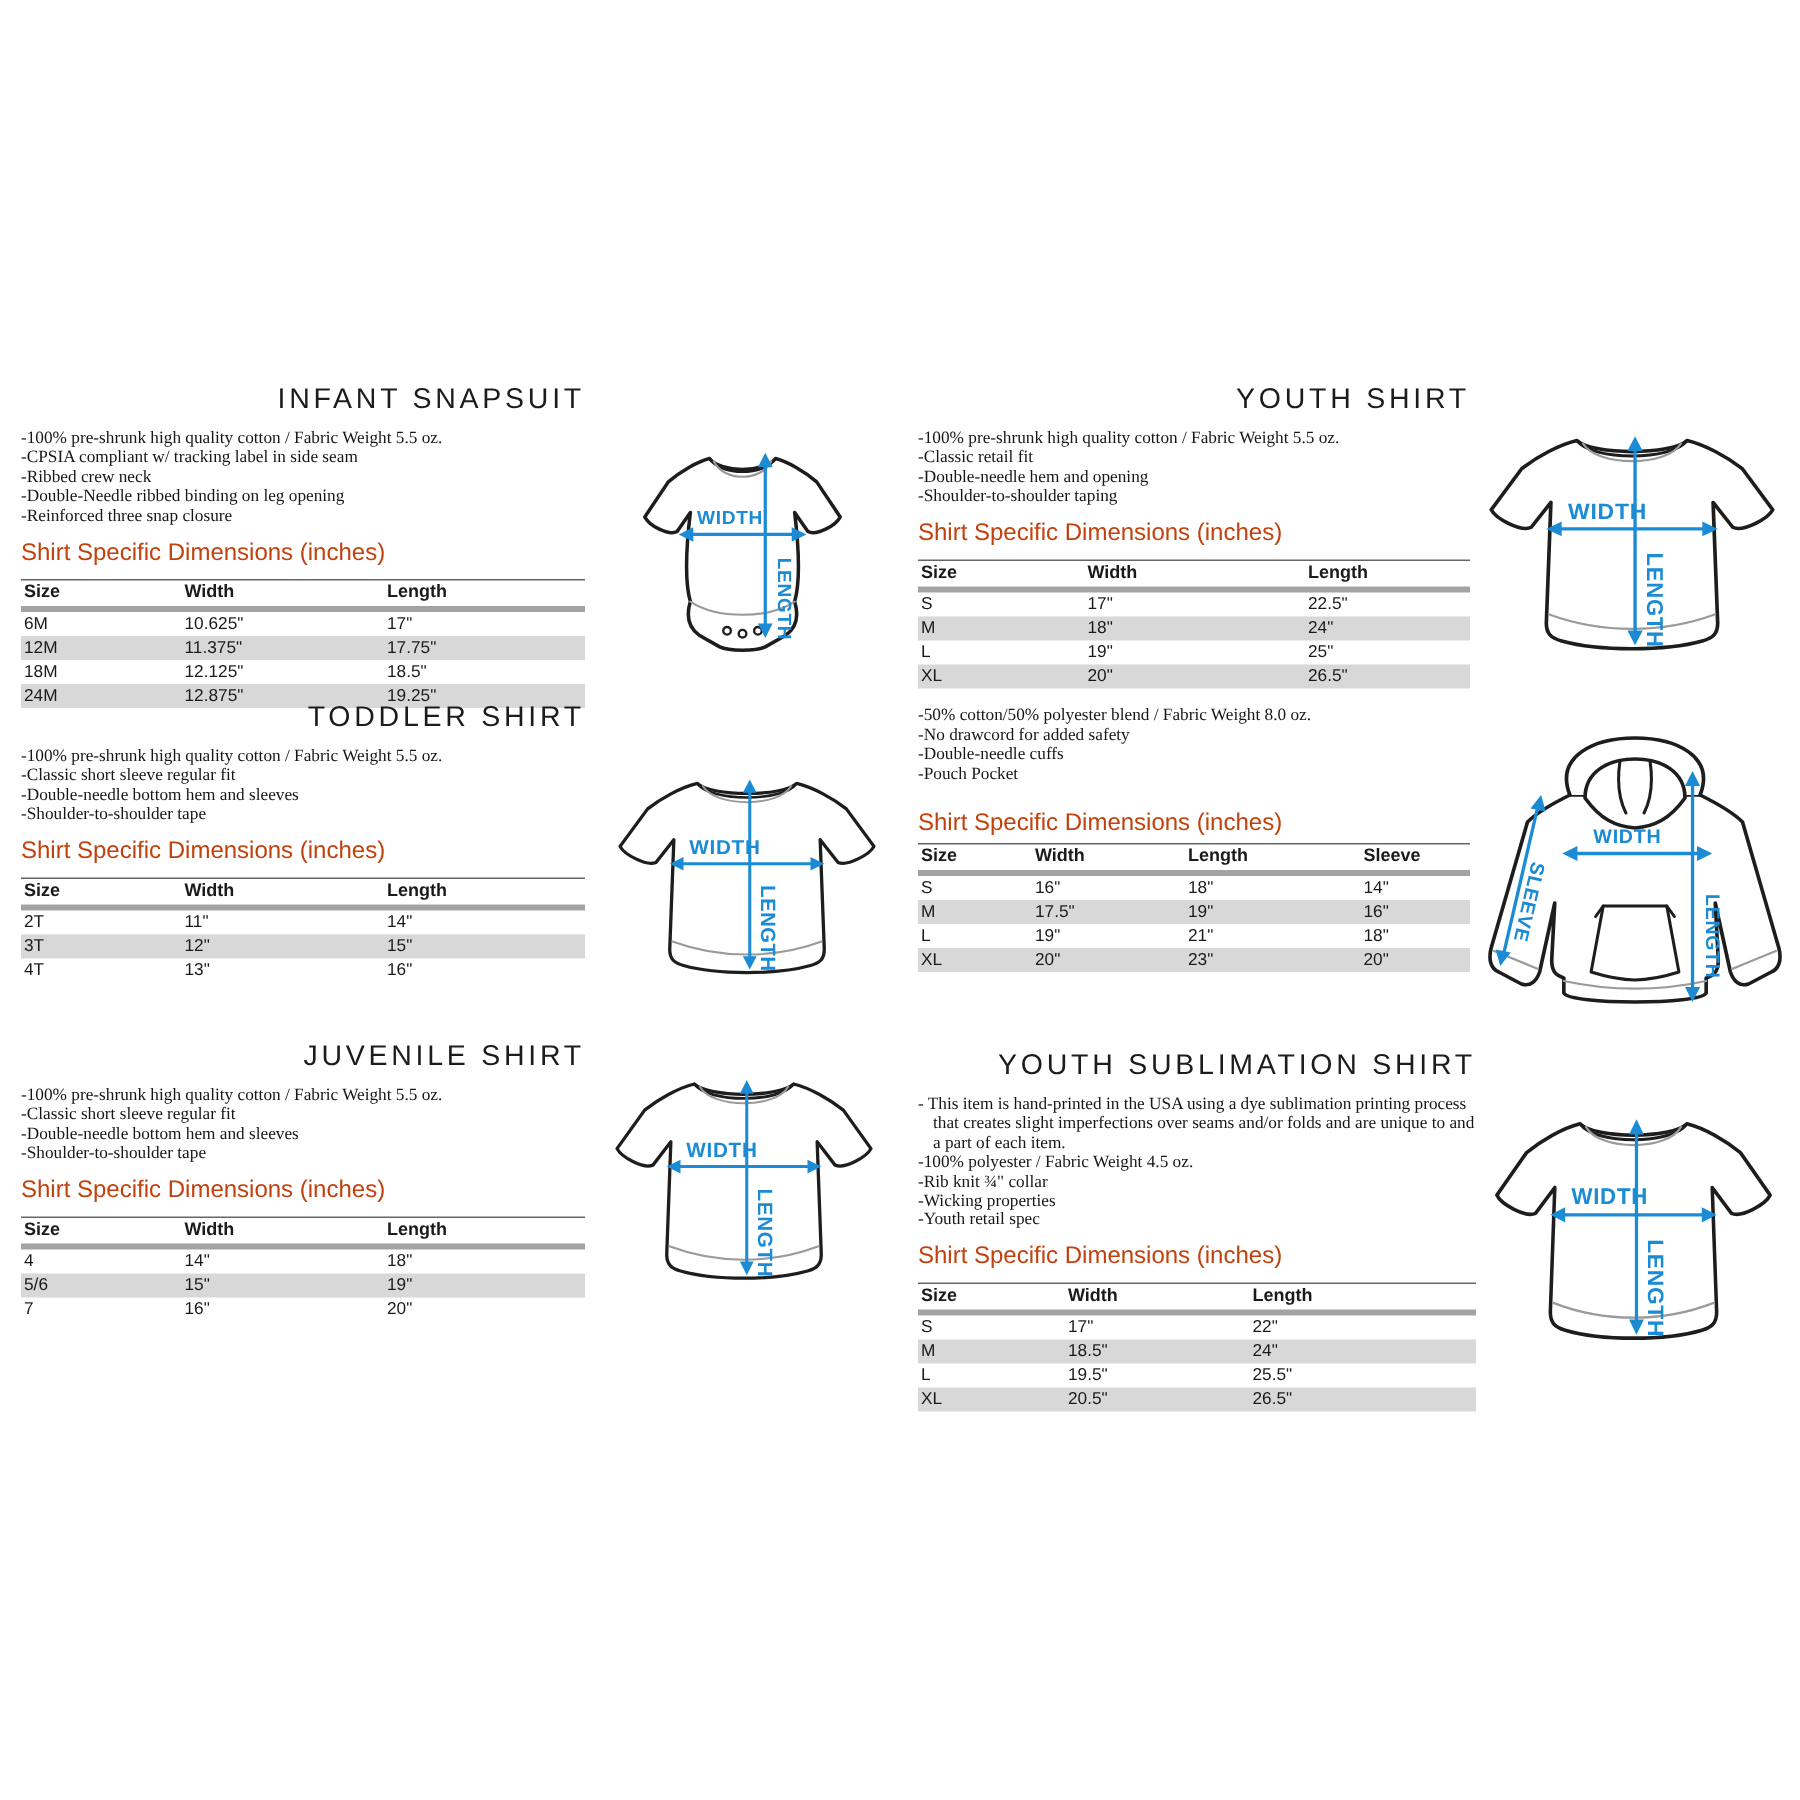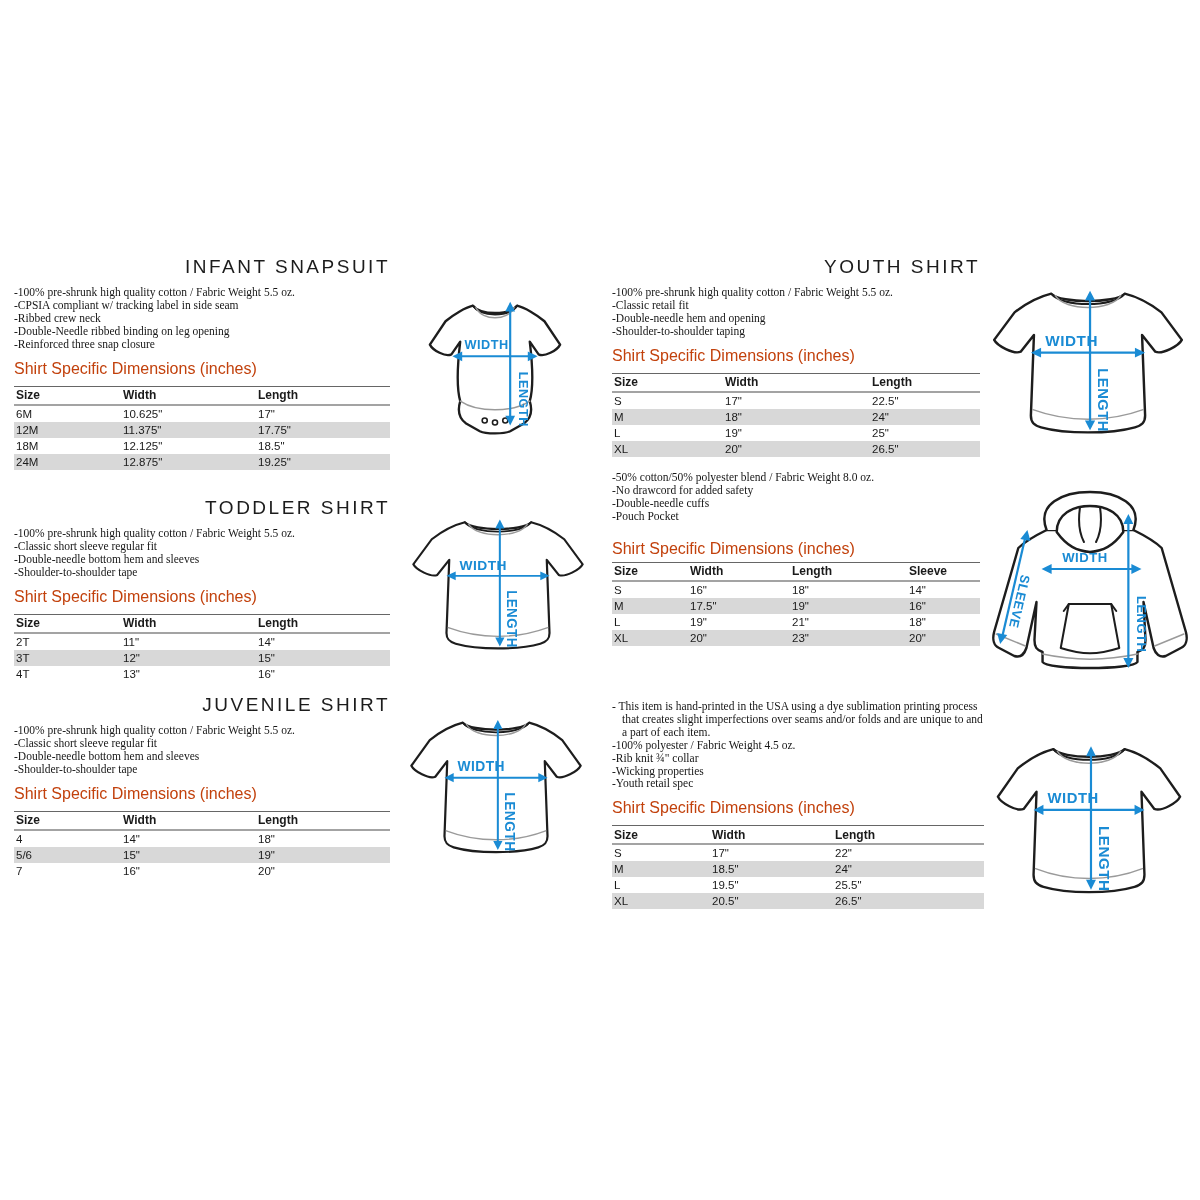--- a/index.html
+++ b/index.html
@@ -12,21 +12,21 @@
   }
   .sec{position:absolute;}
   .title{
     font-family:"Liberation Sans",sans-serif;font-weight:400;font-size:19px;
     letter-spacing:2.5px;color:#1c1c1c;margin:0 0 8px 0;white-space:nowrap;text-align:right;
   }
   .bullets{font-size:11.5px;line-height:12.9px;color:#161616;}
   .bullet{padding-left:10px;text-indent:-10px;font-family:Liberation Serif, serif;}
   .dims{font-weight:normal;font-size:16px;margin-top:9px;color:#c2410c;}
   .tbl{margin-top:8px;}
-  .thead{display:flex;border-top:1px solid #666;border-bottom:2px solid #a3a3a3;height:17px;align-items:center;}
+  .thead{display:flex;border-top:1px solid #666;border-bottom:4px solid #a3a3a3;height:17px;}
   .th{font-weight:bold;font-size:12px;padding-left:2px;box-sizing:border-box;}
   .tr{display:flex;height:16px;align-items:center;}
   .td{font-size:11.5px;padding-left:2px;box-sizing:border-box;}
   .tbody .tr:nth-child(even){background:var(--row_alt);}
   .tbl-left .th:nth-child(1),.tbl-left .td:nth-child(1){width:107px;}
   .tbl-left .th:nth-child(2),.tbl-left .td:nth-child(2){width:135px;}
   .tbl-left .th:nth-child(3),.tbl-left .td:nth-child(3){flex:1;}
   .tbl-r3 .th:nth-child(1),.tbl-r3 .td:nth-child(1){width:111px;}
   .tbl-r3 .th:nth-child(2),.tbl-r3 .td:nth-child(2){width:147px;}
   .tbl-r3 .th:nth-child(3),.tbl-r3 .td:nth-child(3){flex:1;}
@@ -83,21 +83,21 @@
       </div>
         <div class="tr">
         <div class="td">24M</div>
         <div class="td">12.875"</div>
         <div class="td">19.25"</div>
       </div>
       </div>
   </div>
 </section>
 
-<section class="sec" style="left:14px;top:497px;width:376px">
+<section class="sec" style="left:14px;top:468px;width:376px">
   <h2 class="title">TODDLER SHIRT</h2>
   <div class="bullets">
       <div class="bullet">-100% pre-shrunk high quality cotton / Fabric Weight 5.5 oz.</div>
       <div class="bullet">-Classic short sleeve regular fit</div>
       <div class="bullet">-Double-needle bottom hem and sleeves</div>
       <div class="bullet">-Shoulder-to-shoulder tape</div>
     </div>
   <div class="dims">Shirt Specific Dimensions (inches)</div>
   <div class="tbl tbl-left">
     <div class="thead">
@@ -238,20 +238,21 @@
         <div class="td">XL</div>
         <div class="td">20"</div>
         <div class="td">23"</div>
         <div class="td">20"</div>
       </div>
       </div>
   </div>
 </section>
 
 <section class="sec" style="left:612px;top:700px;width:372px">
+  <h2 class="title">YOUTH SUBLIMATION SHIRT</h2>
   <div class="bullets">
       <div class="bullet">- This item is hand-printed in the USA using a dye sublimation printing process that creates slight imperfections over seams and/or folds and are unique to and a part of each item.</div>
       <div class="bullet">-100% polyester / Fabric Weight 4.5 oz.</div>
       <div class="bullet">-Rib knit ¾" collar</div>
       <div class="bullet">-Wicking properties</div>
       <div class="bullet">-Youth retail spec</div>
     </div>
   <div class="dims">Shirt Specific Dimensions (inches)</div>
   <div class="tbl tbl-sub">
     <div class="thead">

